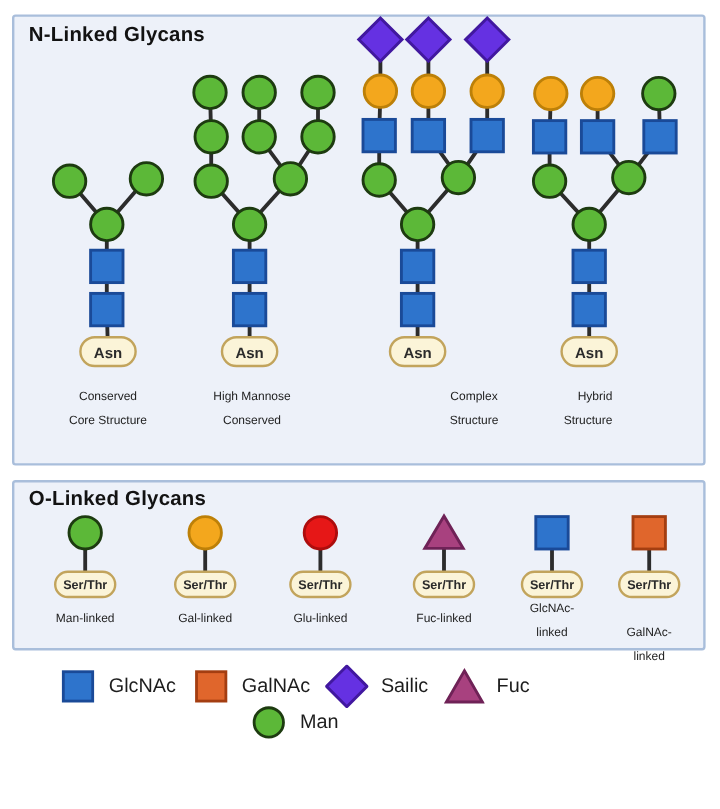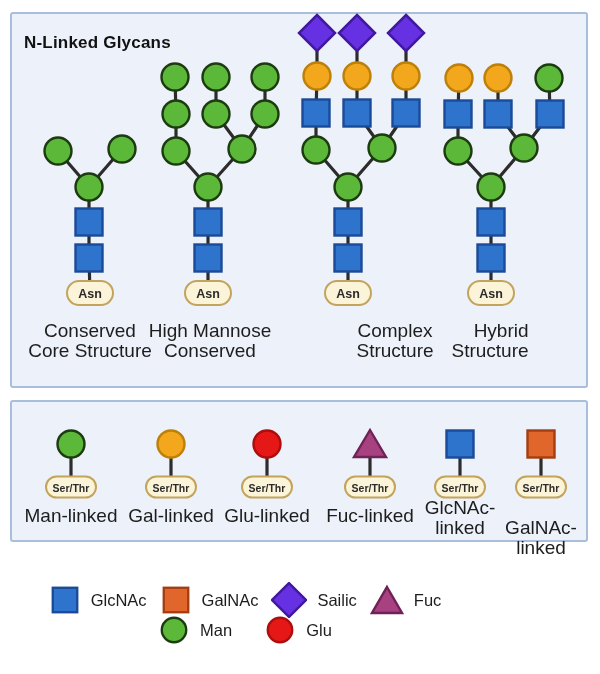--- a/index.html
+++ b/index.html
@@ -3,44 +3,45 @@
 <meta charset="utf-8">
 <style>
   html,body{margin:0;padding:0;background:#fff;}
   .canvas{position:relative;width:600px;height:674px;background:#ffffff;
           font-family:"Liberation Sans",sans-serif;overflow:hidden;}
   .panel{position:absolute;box-sizing:border-box;border:2px solid #a9bedb;
          background:#edf1f9;border-radius:3px;}
   #n-panel{left:10px;top:12px;width:578px;height:376px;}
   #o-panel{left:10px;top:400px;width:578px;height:142px;}
   .title{position:absolute;font-weight:700;font-size:17px;color:#121212;letter-spacing:.2px;}
-  #n-title{left:24px;top:19px;margin-top:14px;}
+  #n-title{left:24px;top:19px;}
   #o-title{left:24px;top:406px;}
   #diagram-svg{position:absolute;left:0;top:0;}
   #diagram-svg text{font-family:"Liberation Sans",sans-serif;font-weight:700;}
   .struct-label{position:absolute;transform:translateX(-50%);text-align:center;
-                font-size:19px;line-height:19.5px;color:#1d1d1d;white-space:pre-line;}
-  .legend{position:absolute;left:0;top:584px;width:512px;padding-right:12px;}
+                font-size:10px;line-height:19.5px;color:#1d1d1d;white-space:pre-line;}
+  .legend{position:absolute;left:0;top:556px;width:512px;padding-right:12px;}
   .legend-row{display:flex;justify-content:center;align-items:center;height:32px;
               margin-right:22px;}
   .legend-row.r1{gap:13px;}
   .legend-row.r2{gap:32px;margin-top:-2px;}
   .legend-item{display:flex;align-items:center;}
   .legend-label{font-size:16.5px;color:#1d1d1d;margin-left:10px;}
   .swatch{display:block;}
 </style>
 </head>
 <body>
 
 <div class="canvas">
 
   <div class="panel" id="n-panel" style="background: rgb(237, 241, 249); border-color: rgb(169, 190, 219);"></div>
   <div class="panel" id="o-panel" style="background: rgb(237, 241, 249); border-color: rgb(169, 190, 219);"></div>
 
   <div class="title" id="n-title">N-Linked Glycans</div>
+  <div class="title" id="o-title">O-Linked Glycans</div>
 
   <svg id="diagram-svg" width="600" height="674">
       <g>
         <line x1="58" y1="151" x2="89" y2="187" stroke="#2c2c2c" stroke-width="3.2" stroke-linecap="round"></line>
         <line x1="122" y1="149" x2="89" y2="187" stroke="#2c2c2c" stroke-width="3.2" stroke-linecap="round"></line>
         <line x1="89" y1="187" x2="89" y2="222" stroke="#2c2c2c" stroke-width="3.2" stroke-linecap="round"></line>
         <line x1="89" y1="222" x2="89" y2="258" stroke="#2c2c2c" stroke-width="3.2" stroke-linecap="round"></line>
         <line x1="89" y1="258" x2="90" y2="293" stroke="#2c2c2c" stroke-width="3.2" stroke-linecap="round"></line>
         <circle fill="#5cb838" stroke="#1d3b10" cx="58" cy="151" r="13.5" stroke-width="2.4"></circle>
         <circle fill="#5cb838" stroke="#1d3b10" cx="122" cy="149" r="13.5" stroke-width="2.4"></circle>
@@ -199,26 +200,20 @@
         <span class="legend-label">Fuc</span>
       </span>
     </div>
     <div class="legend-row r2">
       <span class="legend-item">
         <svg class="swatch" width="32" height="32" viewBox="0 0 34 34">
           <circle cx="17" cy="17" r="13" stroke-width="2.5" fill="#5cb838" stroke="#1d3b10"></circle>
         </svg>
         <span class="legend-label">Man</span>
       </span>
-      <span class="legend-item">
-        <svg class="swatch" width="32" height="32" viewBox="0 0 34 34">
-          <circle cx="17" cy="17" r="13" stroke-width="2.5" fill="#e61717" stroke="#ad0d0d"></circle>
-        </svg>
-        <span class="legend-label">Glu</span>
-      </span>
     </div>
   </div>
 
 <div class="struct-label" style="left: 90px; top: 321px;">Conserved
 Core Structure</div>
     <div class="struct-label" style="left: 210px; top: 321px;">High Mannose
 Conserved</div>
     <div class="struct-label" style="left: 352px; top: 321px; margin-left: 43px;">Complex
 Structure</div>
     <div class="struct-label" style="left: 490px; top: 321px; text-align: right;">Hybrid

